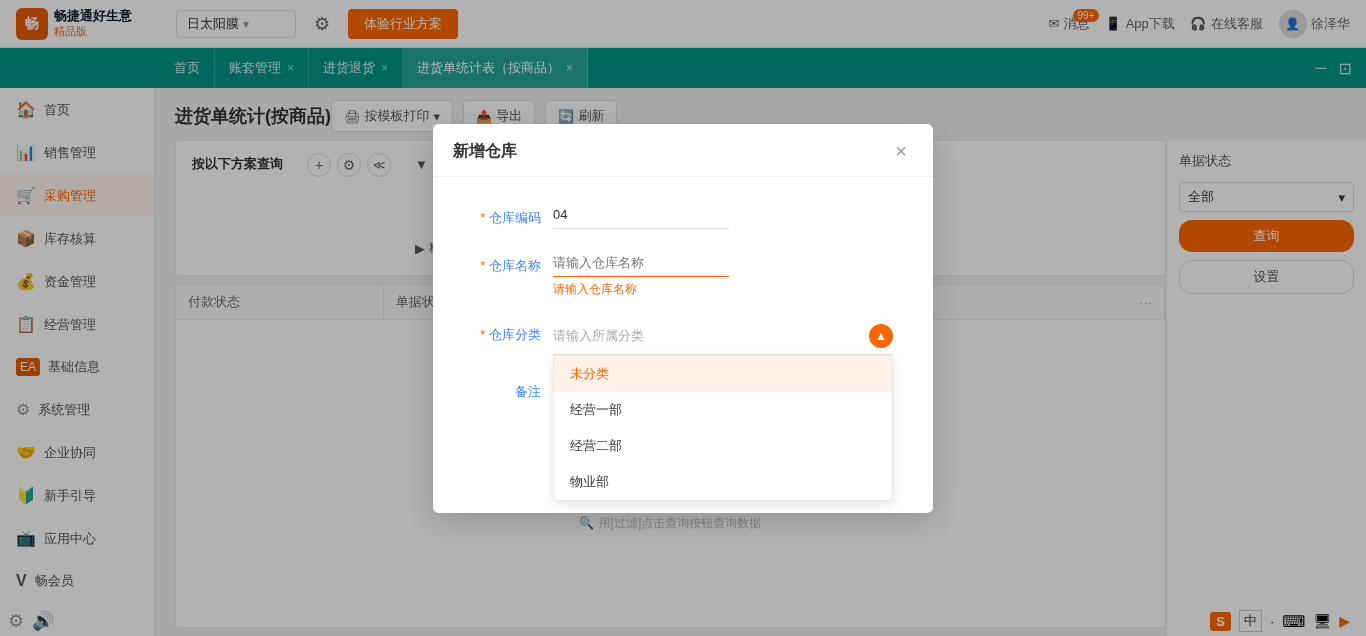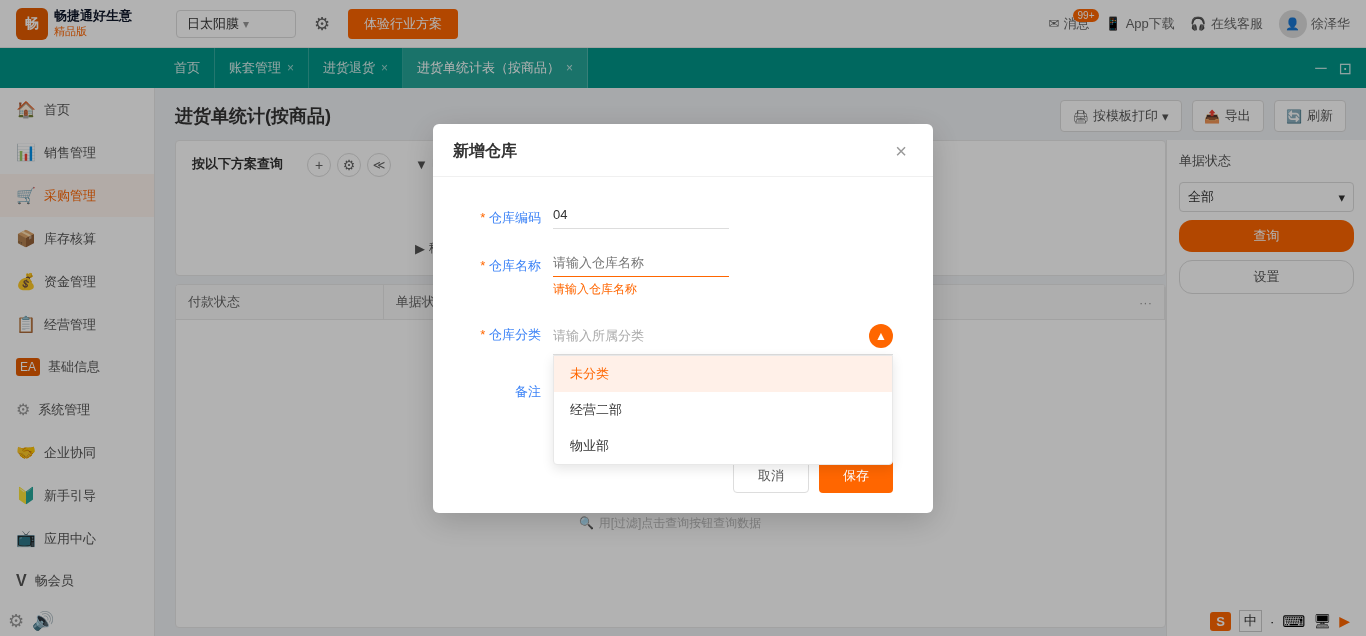--- a/index.html
+++ b/index.html
@@ -103,21 +103,21 @@
     .sidebar-bottom {
       margin-top: auto; padding: 8px; display: flex; gap: 8px; align-items: center;
     }
     .sidebar-bottom-icon { font-size: 18px; color: #999; cursor: pointer; }
 
     
     .content-area { flex: 1; display: flex; flex-direction: column; overflow: hidden; }
 
     .page-header {
       padding: 12px 20px 8px;
-      display: flex; align-items: center; justify-content: space-between;
+      display: flex; align-items: center; justify-content: flex-start;
     }
     .page-title { font-size: 18px; font-weight: bold; color: #333; }
     .header-actions { display: flex; gap: 10px; align-items: center; }
     .header-btn {
       display: flex; align-items: center; gap: 4px;
       padding: 6px 12px; border-radius: 4px; font-size: 13px;
       cursor: pointer; border: 1px solid #ddd; background: #fff; color: #555;
     }
     .filter-action-btn {
       width: 24px; height: 24px; border-radius: 50%;
@@ -499,20 +499,21 @@
       <div class="form-row" style="align-items:flex-start;">
         <label class="form-label required">仓库分类</label>
         <div class="form-control-wrapper" style="position:relative;">
           <div class="dropdown-trigger">
             <span style="color:#aaa;font-size:13px;">请输入所属分类</span>
             <div class="dropdown-arrow">▲</div>
           </div>
 
           <div class="dropdown-menu">
             <div class="dropdown-item active">未分类</div>
+            <div class="dropdown-item">经营一部</div>
             <div class="dropdown-item">经营二部</div>
             <div class="dropdown-item">物业部</div>
           </div>
         </div>
       </div>
 
       <div class="form-row" style="margin-top:16px;">
         <label class="form-label">备注</label>
         <div class="form-control-wrapper">
           <input class="form-control" type="text" style="">

